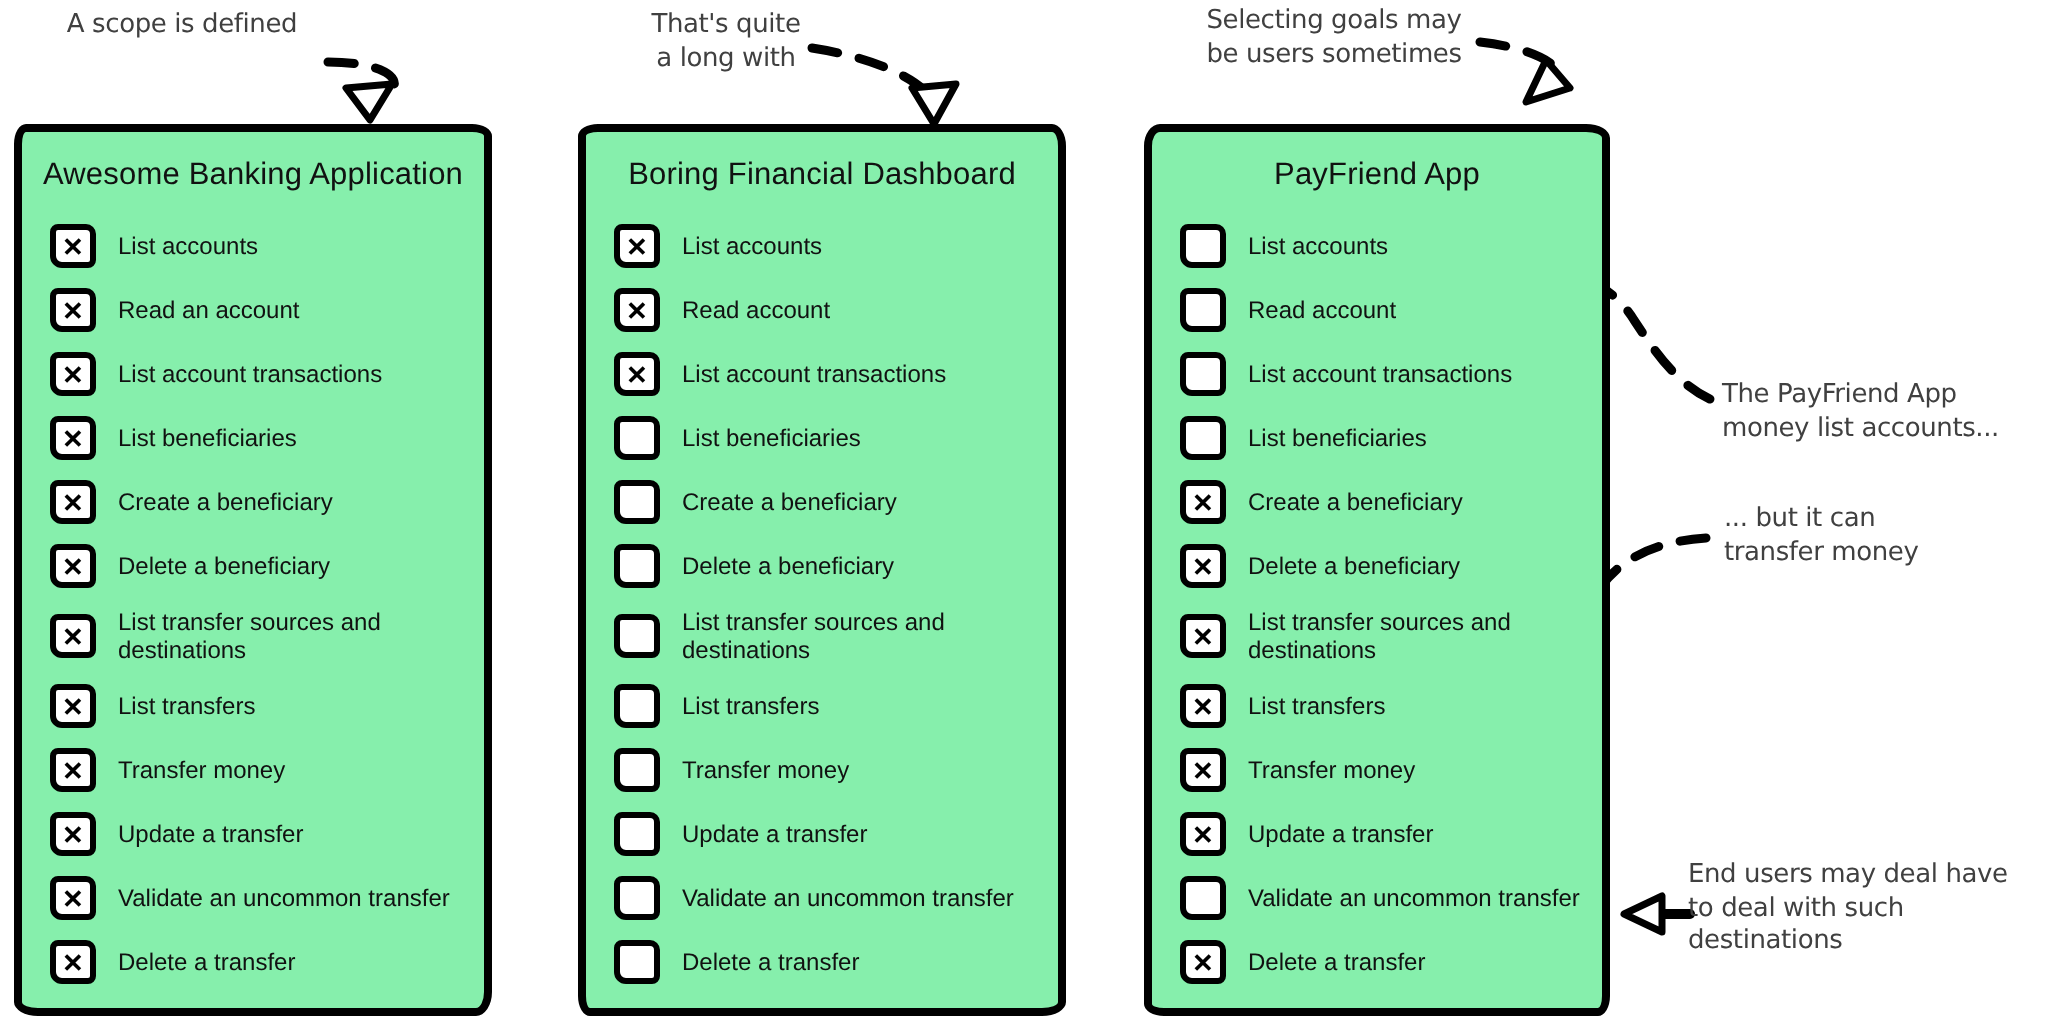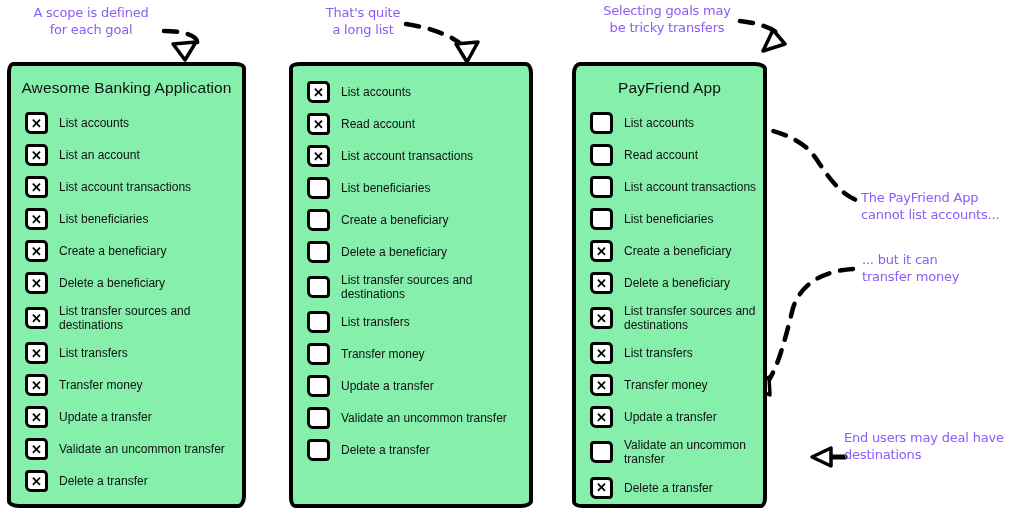--- a/index.html
+++ b/index.html
@@ -8,40 +8,40 @@
     background: #ffffff; overflow: hidden;
     font-family: "Liberation Sans", sans-serif; color: #111111;
   }
   .arrows-layer { position: absolute; left: 0; top: 0; width: 1034px; height: 516px; pointer-events: none; }
   .panel {
     position: absolute; top: 62px; height: 446px; box-sizing: border-box;
     background: #86efac; border: 4px solid #000;
   }
   #panel-0 { left: 7px;   width: 239px; border-radius: 6px 10px 8px 12px / 10px 6px 12px 7px; }
   #panel-1 { left: 289px; width: 244px; border-radius: 10px 7px 12px 6px / 6px 11px 7px 10px; }
-  #panel-2 { left: 572px; width: 195px; border-radius: 8px 12px 6px 10px / 11px 7px 10px 6px; }
+  #panel-2 { left: 572px; width: 233px; border-radius: 8px 12px 6px 10px / 11px 7px 10px 6px; }
   .panel-title {
     text-align: center; margin-top: 13px; font-size: 15.5px; letter-spacing: 0.1px;
   }
   .rows {
     margin-top: 15px; padding: 0 6px 0 14px;
     display: flex; flex-direction: column; gap: 10px;
   }
   .row { display: flex; align-items: center; gap: 11px; }
   .checkbox {
     width: 23px; height: 22px; box-sizing: border-box; flex: 0 0 auto;
     border: 3px solid #000; border-radius: 4px 5px 4px 6px;
     display: flex; align-items: center; justify-content: center;
     font-size: 13px; font-weight: bold; color: #000; line-height: 1;
     background: #fff; cursor: pointer;
   }
   .row-label { font-size: 12px; line-height: 1.18; }
   .note {
     position: absolute; font-family: "DejaVu Sans", sans-serif;
-    font-size: 13px; line-height: 16.5px; color: #8b5cf6; letter-spacing: -0.2px;
+    font-size: 13px; line-height: 16.5px; color: #404040; letter-spacing: -0.2px;
   }
   .note.center { text-align: center; }
   #note-0 { left: 8px;   top: 5px;   width: 166px; }
   #note-1 { left: 318px; top: 5px;   width: 90px; text-align: center;  }
   #note-2 { left: 586px; top: 3px;   width: 162px; text-align: center; }
   #note-3 { left: 861px; top: 190px; width: 168px; }
   #note-4 { left: 862px; top: 252px; width: 130px; }
   #note-5 { left: 844px; top: 430px; width: 185px; }
   .arrow-line { fill: none; stroke: #000; stroke-width: 4.5; stroke-linecap: round; }
   .dashed { stroke-dasharray: 13 11; }
@@ -66,53 +66,53 @@
 
   <path class="arrow-line dashed" d="M 853,269 C 822,271 801,284 793,308 C 786,336 779,364 769,380"></path>
   <polygon class="arrow-head" points="769,377 770,395 751,387"></polygon>
 
   <path class="arrow-line" d="M 845,457 L 830,457" style="stroke-width:5"></path>
   <polygon class="arrow-head" points="831,448 831,466 812,457"></polygon>
 </svg>
 
 <div class="note center" id="note-0">
     <div>A scope is defined</div>
-    <div>for each goal</div>
   </div>
 <div class="note center" id="note-1">
     <div>That's quite</div>
-    <div>a long list</div>
+    <div>a long with</div>
   </div>
 <div class="note center" id="note-2">
     <div>Selecting goals may</div>
-    <div>be tricky transfers</div>
+    <div>be users sometimes</div>
   </div>
 <div class="note" id="note-3">
     <div>The PayFriend App</div>
-    <div>cannot list accounts...</div>
+    <div>money list accounts...</div>
   </div>
 <div class="note" id="note-4">
     <div>... but it can</div>
     <div>transfer money</div>
   </div>
 <div class="note" id="note-5">
     <div>End users may deal have</div>
+    <div>to deal with such</div>
     <div>destinations</div>
   </div>
 
 <div class="panel" id="panel-0">
   <div class="panel-title">Awesome Banking Application</div>
   <div class="rows">
       <div class="row">
         <span class="checkbox">✕</span>
         <span class="row-label">List accounts</span>
       </div>
       <div class="row">
         <span class="checkbox">✕</span>
-        <span class="row-label">List an account</span>
+        <span class="row-label">Read an account</span>
       </div>
       <div class="row">
         <span class="checkbox">✕</span>
         <span class="row-label">List account transactions</span>
       </div>
       <div class="row">
         <span class="checkbox">✕</span>
         <span class="row-label">List beneficiaries</span>
       </div>
       <div class="row">
@@ -143,20 +143,21 @@
         <span class="checkbox">✕</span>
         <span class="row-label">Validate an uncommon transfer</span>
       </div>
       <div class="row">
         <span class="checkbox">✕</span>
         <span class="row-label">Delete a transfer</span>
       </div>
     </div>
 </div>
 <div class="panel" id="panel-1">
+  <div class="panel-title">Boring Financial Dashboard</div>
   <div class="rows">
       <div class="row">
         <span class="checkbox">✕</span>
         <span class="row-label">List accounts</span>
       </div>
       <div class="row">
         <span class="checkbox">✕</span>
         <span class="row-label">Read account</span>
       </div>
       <div class="row">

